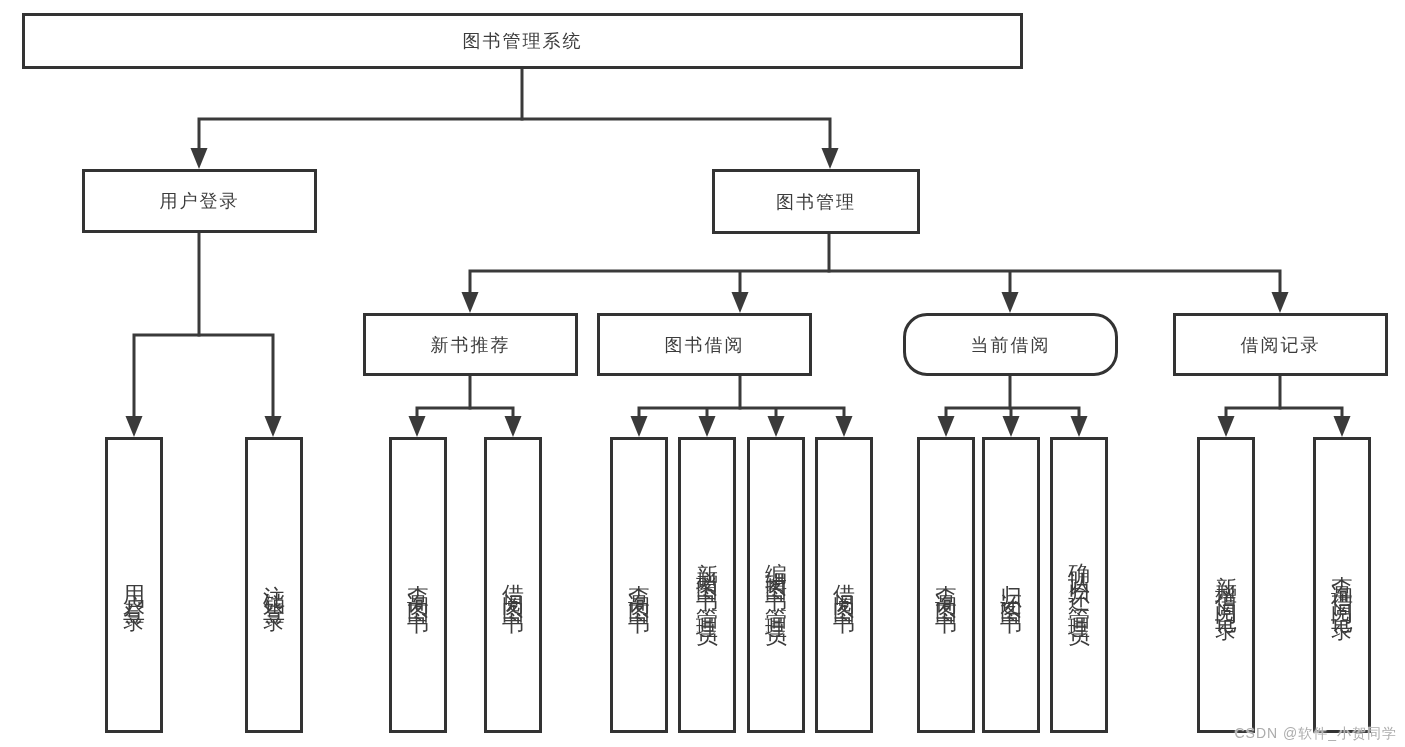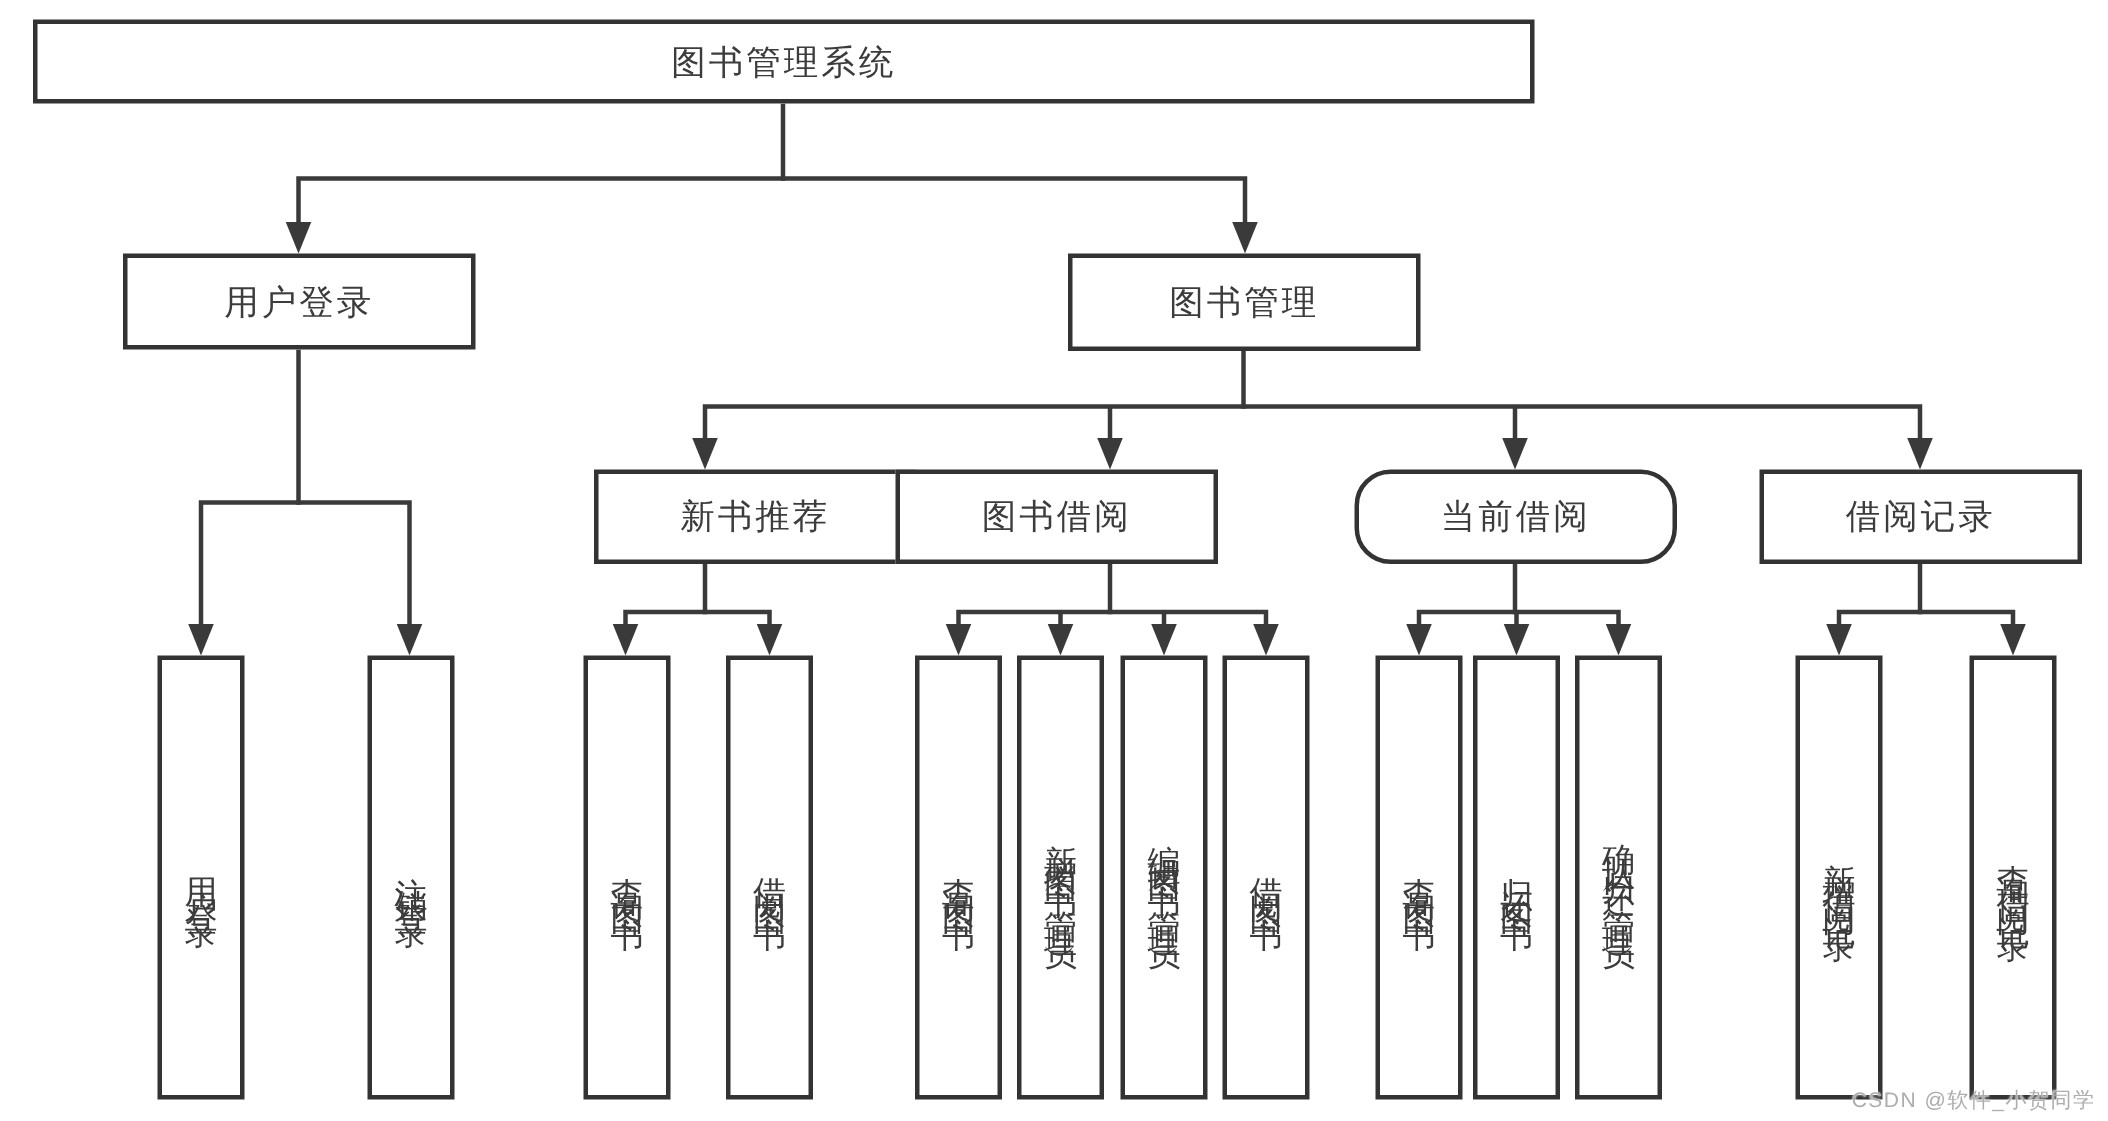--- a/index.html
+++ b/index.html
@@ -25,30 +25,30 @@
     position: absolute;
     box-sizing: border-box;
     background: #ffffff;
     border: 3px solid #333333;
     display: flex;
     align-items: center;
     justify-content: center;
     color: #3c3c3c;
   }
   .hbox {
-    font-size: 23px;
+    font-size: 18px;
     letter-spacing: 2px;
     white-space: nowrap;
     align-items: center;
   }
   .root-box   { left: 22px;  top: 13px;  width: 1001px; height: 56px; }
   .lvl2-a     { left: 82px;  top: 169px; width: 235px;  height: 64px; }
-  .lvl2-b     { left: 712px; top: 169px; width: 235px;  height: 65px; }
+  .lvl2-b     { left: 712px; top: 169px; width: 208px;  height: 65px; }
   .lvl3       { top: 313px;  width: 215px; height: 63px; }
-  .l3-0 { left: 363px; margin-left: 33px; }
+  .l3-0 { left: 363px; }
   .l3-1 { left: 597px; }
   .l3-2 { left: 903px; border-radius: 24px; }
   .l3-3 { left: 1173px; }
   .vbox {
     top: 437px;
     width: 58px;
     height: 296px;
   }
   .vbox .vtext {
     writing-mode: vertical-rl;

